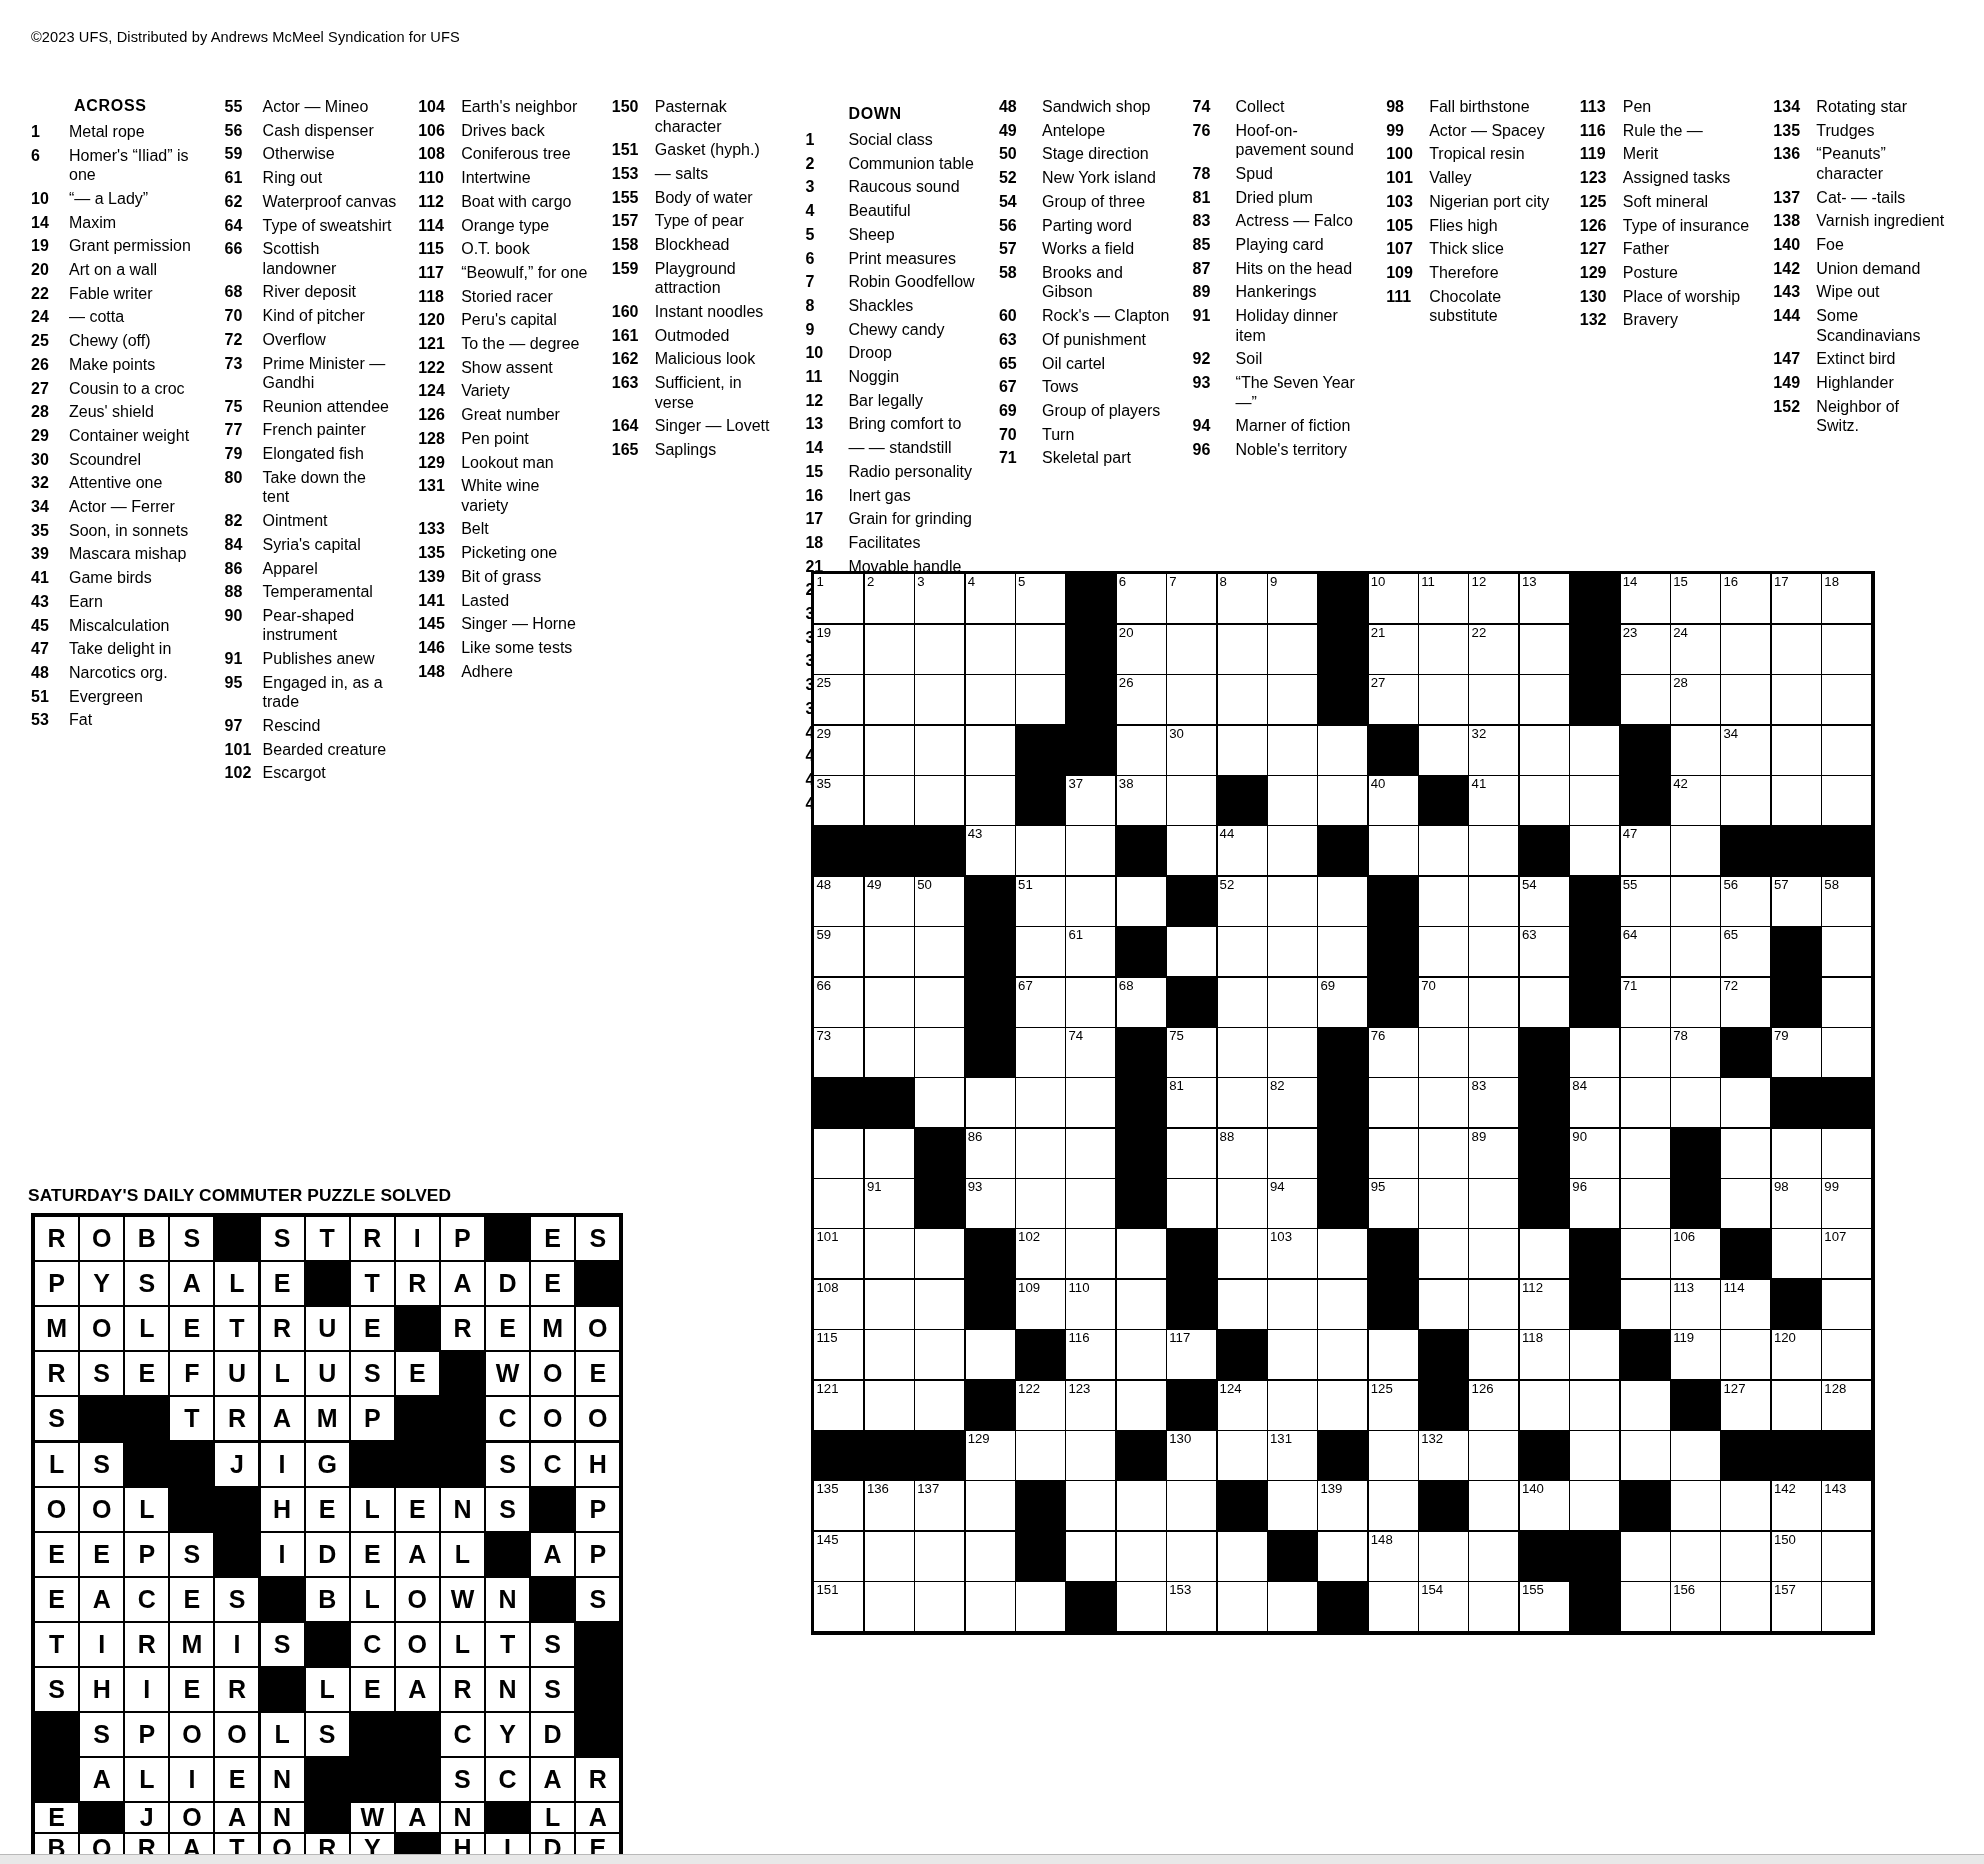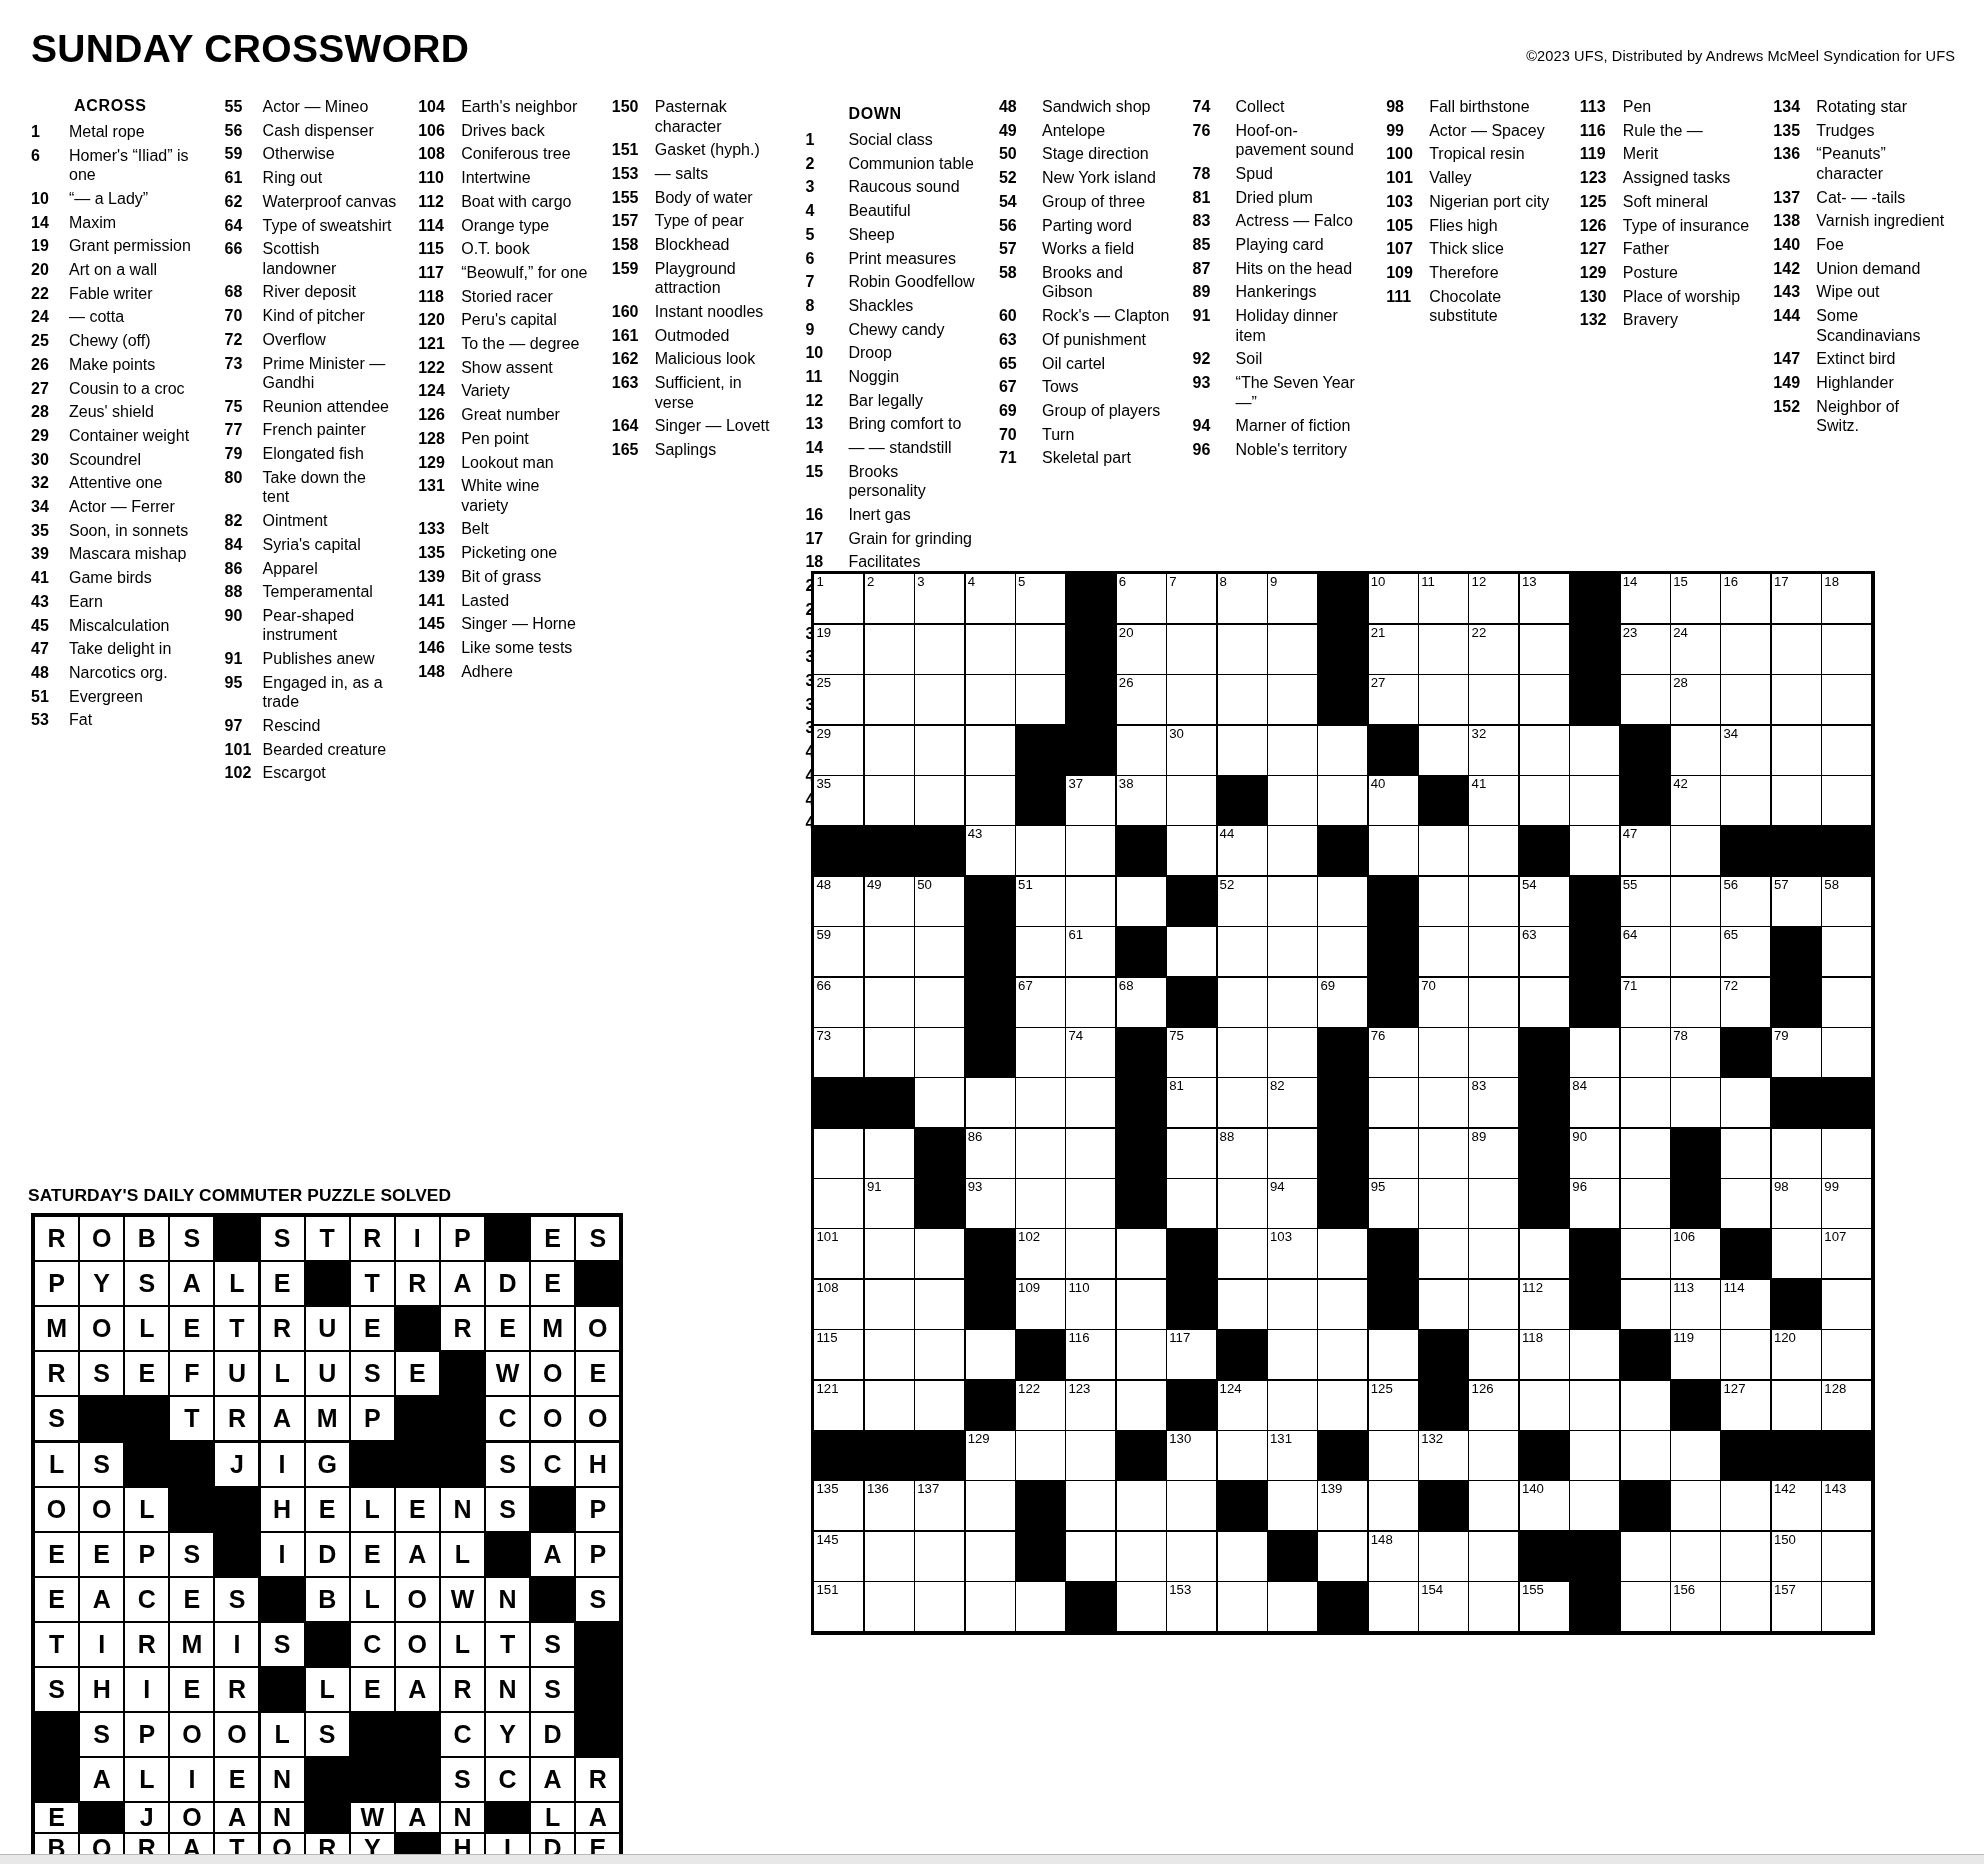--- a/index.html
+++ b/index.html
@@ -34,21 +34,20 @@
   .cell .n{position:absolute;left:2.1px;top:0px;font-size:13.2px;line-height:1.15;font-weight:normal;}
 
   .footer-bar{position:absolute;left:0;top:1854px;width:1985px;height:10.4px;background:#e8e8e8;border-top:1.4px solid #b9b9b9;}
 </style>
 </head>
 <body>
 
 <div class="page">
 
   <div class="header">
-    <div class="title">SUNDAY CROSSWORD</div>
     <div class="copyright">©2023 UFS, Distributed by Andrews McMeel Syndication for UFS</div>
   </div>
 
   <div class="clue-area">
     <div class="col" id="c0">
         <div class="sec-head">ACROSS</div>
         <div class="clue">
           <div class="cnum">1</div>
           <div class="ctxt">Metal rope</div>
         </div>
@@ -456,21 +455,21 @@
         <div class="clue narrownum">
           <div class="cnum">13</div>
           <div class="ctxt">Bring comfort to</div>
         </div>
         <div class="clue narrownum">
           <div class="cnum">14</div>
           <div class="ctxt">— — standstill</div>
         </div>
         <div class="clue narrownum">
           <div class="cnum">15</div>
-          <div class="ctxt">Brooks personality</div>
+          <div class="ctxt">Radio personality</div>
         </div>
         <div class="clue narrownum">
           <div class="cnum">16</div>
           <div class="ctxt">Inert gas</div>
         </div>
         <div class="clue narrownum">
           <div class="cnum">17</div>
           <div class="ctxt">Grain for grinding</div>
         </div>
         <div class="clue narrownum">

